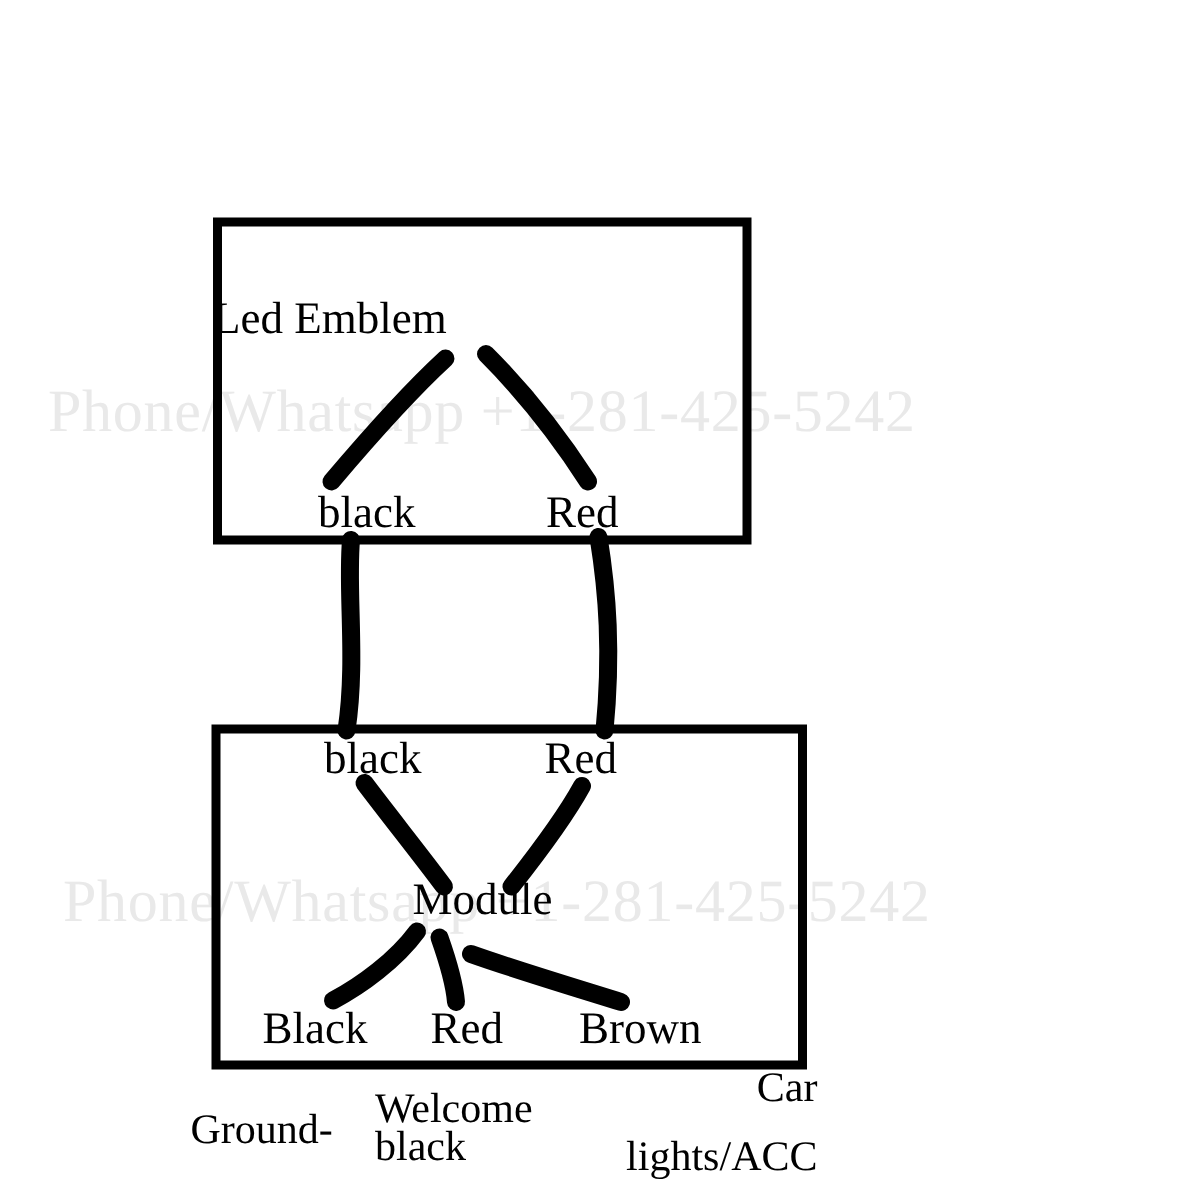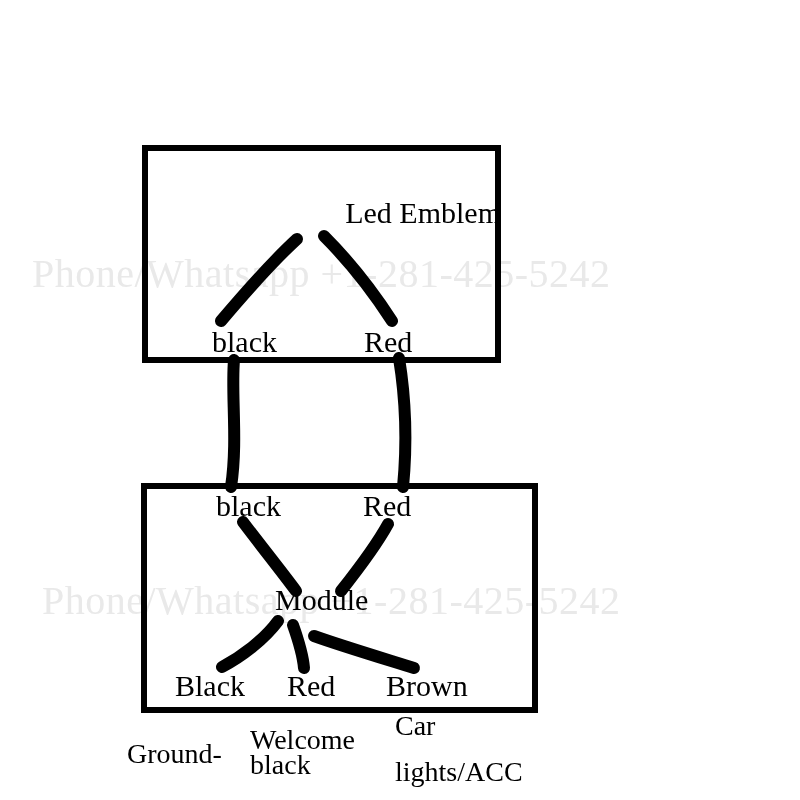--- a/index.html
+++ b/index.html
@@ -41,33 +41,33 @@
     z-index: 3;
     pointer-events: none;
   }
   .lbl {
     position: absolute;
     font-size: 30px;
     white-space: nowrap;
     z-index: 4;
     line-height: 1.0;
   }
-  .lbl-emblem-title { left: 142px; top: 198px; width: 359px; text-align: right; }
+  .lbl-emblem-title { left: 142px; top: 198px; width: 359px; text-align: left; }
   .lbl-emblem-black { left: 212px; top: 327px; }
   .lbl-emblem-red   { left: 364px; top: 327px; }
   .lbl-module-in-black { left: 216px; top: 491px; }
   .lbl-module-in-red   { left: 363px; top: 491px; }
   .lbl-module-title    { left: 275px; top: 585px; }
   .lbl-out-black { left: 175px; top: 671px; }
   .lbl-out-red   { left: 287px; top: 671px; }
   .lbl-out-brown { left: 386px; top: 671px; }
   .lbl-external { font-size: 28px; }
   .lbl-ground  { left: 127px; top: 740px; }
   .lbl-welcome { left: 250px; top: 727px; width: 142px; text-align: left; line-height: 25px; white-space: normal; }
-  .lbl-car     { left: 395px; top: 714px; width: 150px; text-align: left; line-height: 23px; white-space: normal; }
+  .lbl-car     { left: 395px; top: 714px; width: 150px; text-align: right; line-height: 23px; white-space: normal; }
 </style>
 </head>
 <body>
 
 <div class="stage">
 
   <div class="watermark wm1" style="color: rgb(233, 233, 233);">Phone/Whatsapp +1-281-425-5242</div>
   <div class="watermark wm2" style="color: rgb(233, 233, 233);">Phone/Whatsapp +1-281-425-5242</div>
 
   <div class="box emblem-box" style="border-color: rgb(0, 0, 0);"></div>

